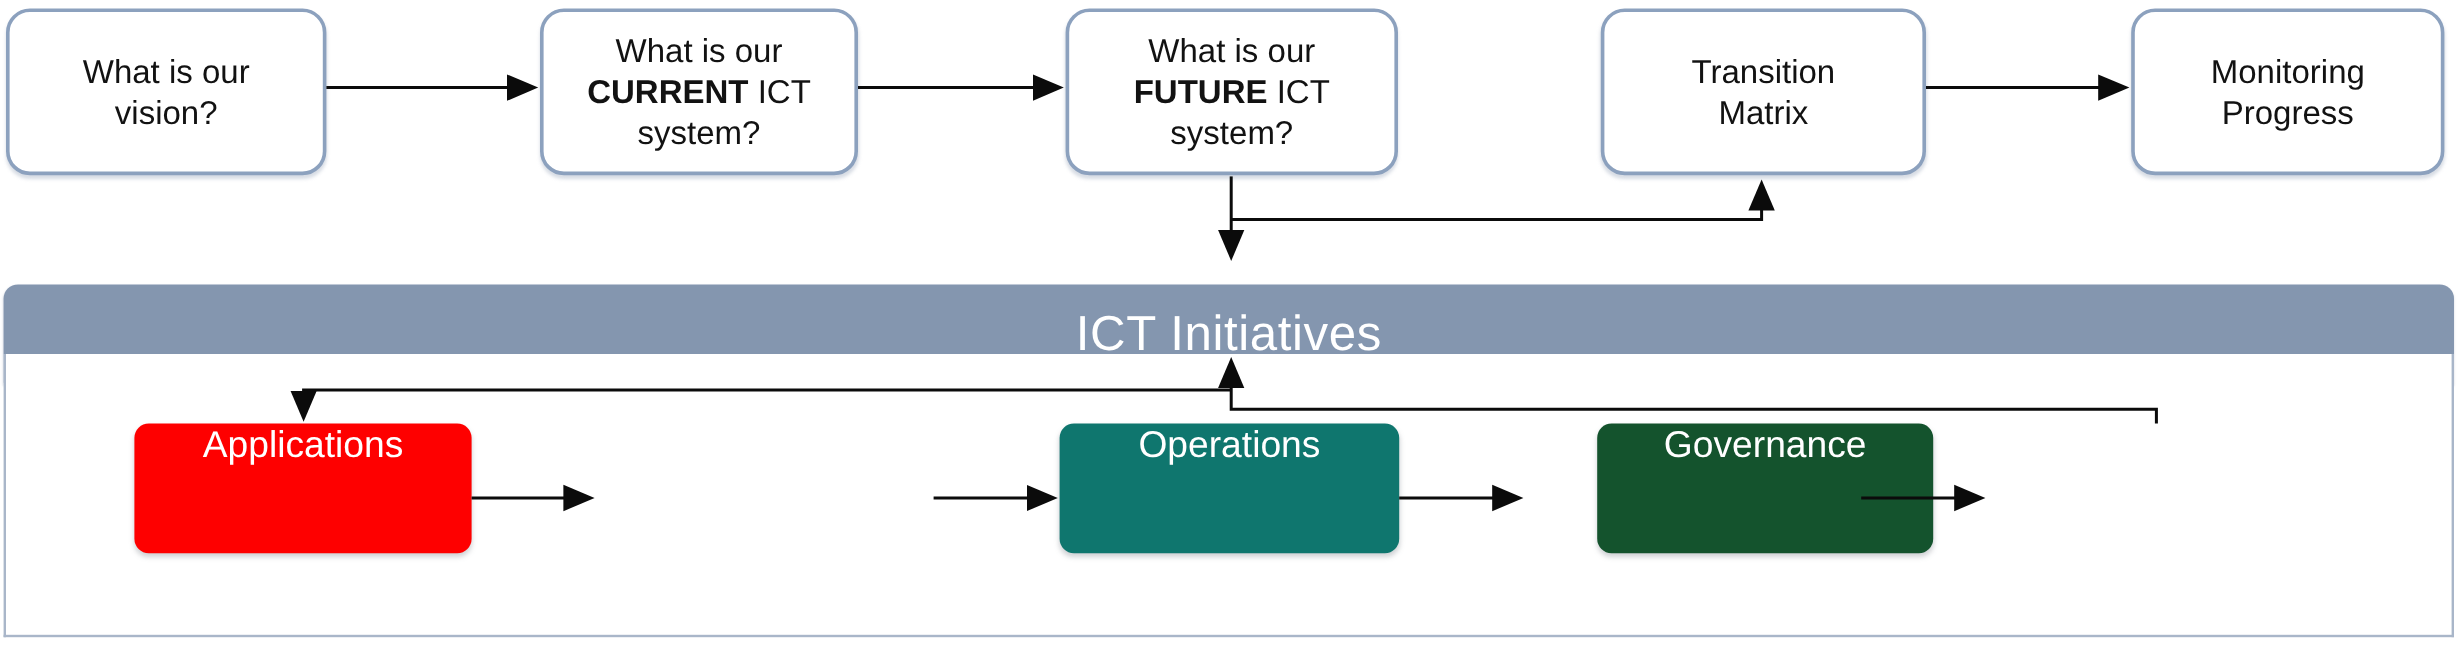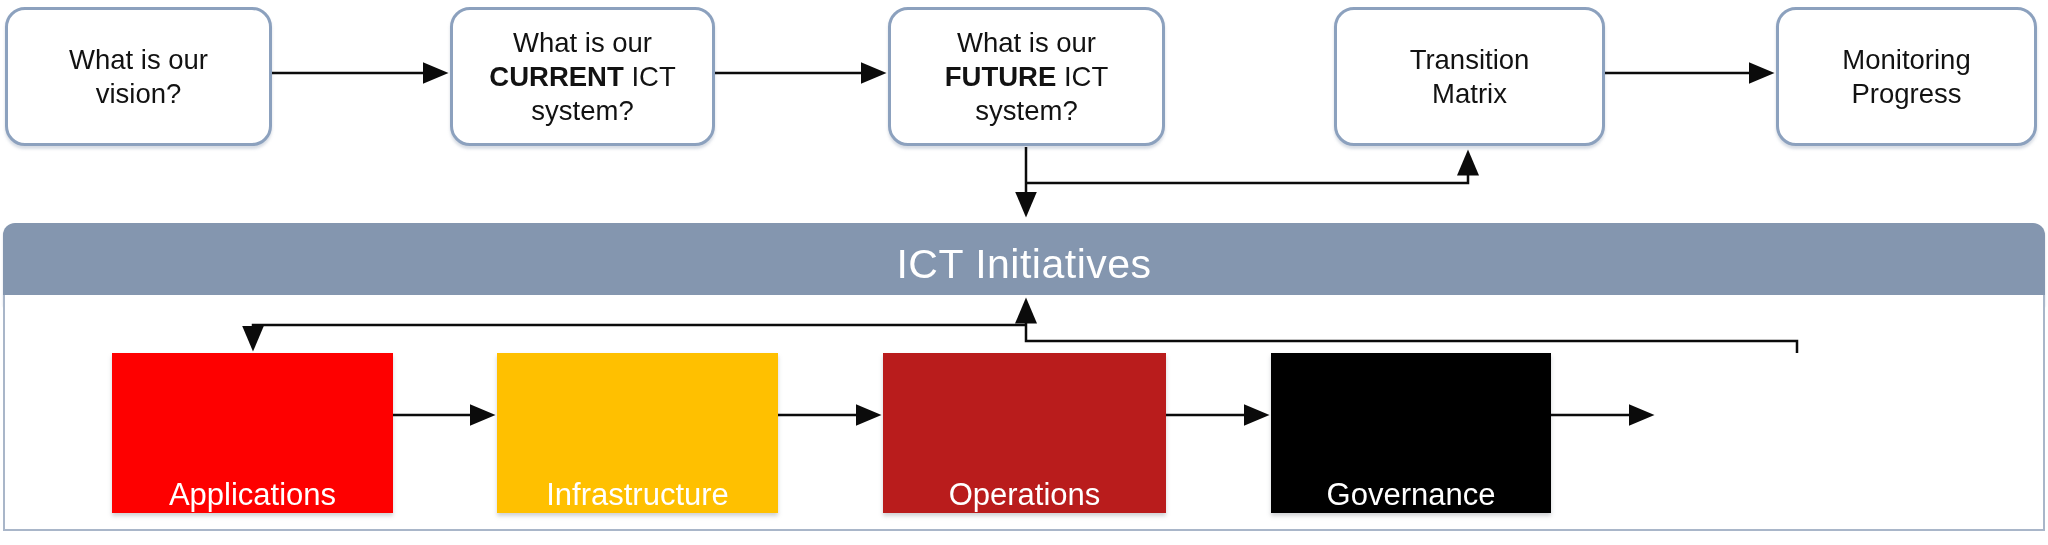--- a/index.html
+++ b/index.html
@@ -13,36 +13,37 @@
     position:absolute;top:7px;height:139px;box-sizing:border-box;
     background:#fff;border:3px solid #8CA1BE;border-radius:20px;
     display:flex;align-items:center;justify-content:center;text-align:center;
     font-size:27.5px;line-height:34px;color:#121212;
     box-shadow:0 3px 3px rgba(150,162,184,.38);
   }
   .b{font-weight:700;}
   
   .panel{position:absolute;left:3px;top:221px;width:2042px;height:310px;}
   .panel-header{
-    position:absolute;left:0;right:0;top:2px;height:82px;
+    position:absolute;left:0;right:0;top:16px;height:82px;
     border-radius:12px 12px 0 0;
     display:flex;align-items:center;justify-content:center;
     color:#ffffff;font-size:41px;letter-spacing:.5px;
     box-shadow:0 2px 2px rgba(150,162,184,.45);
   }
   .panel-body{
     position:absolute;left:0;right:0;top:74px;bottom:0;box-sizing:border-box;
     background:#ffffff;border:2px solid #A9B6C9;border-top:none;
   }
   
   .init{
-    position:absolute;top:353px;height:160px;
-    display:flex;align-items:flex-end;justify-content:center;
+    position:absolute;top:353px;height:108px;
+    display:flex;align-items:flex-start;justify-content:center;
     color:#ffffff;font-size:31px;
     box-shadow:0 3px 4px rgba(120,125,135,.35);
+    border-radius:12px;
   }
   
   svg.lines{position:absolute;left:0;top:0;width:2048px;height:545px;pointer-events:none;}
   svg.lines > path{fill:none;stroke:#0b0b0b;stroke-width:2.5;}
   .ah-tri{fill:#0b0b0b;stroke:none;}
 </style>
 </head>
 <body>
 
 <div class="canvas">
@@ -87,27 +88,24 @@
   <div class="panel">
     <div class="panel-header" style="background-color: rgb(132, 150, 175);">
       <span>ICT Initiatives</span>
     </div>
     <div class="panel-body" style="border-color: rgb(169, 182, 201);"></div>
   </div>
 
   <div class="init" style="left: 112px; width: 281px; background-color: rgb(254, 0, 0);">
     <span>Applications</span>
   </div>
-  <div class="init" style="left: 497px; width: 281px; background-color: rgb(255, 192, 0);">
-    <span>Infrastructure</span>
-  </div>
-  <div class="init" style="left: 883px; width: 283px; background-color: #b91c1c;">
+  <div class="init" style="left: 883px; width: 283px; background-color: #0f766e;">
     <span>Operations</span>
   </div>
-  <div class="init" style="left: 1271px; width: 280px; background-color: #000000;">
+  <div class="init" style="left: 1331px; width: 280px; background-color: #14532d;">
     <span>Governance</span>
   </div>
 
   <svg class="lines" viewBox="0 0 2048 545">
     <defs>
       <marker id="ah" markerWidth="12" markerHeight="10" refX="0.6" refY="4.6" orient="auto" markerUnits="strokeWidth">
         <path class="ah-tri" d="M0 0.2 L10.4 4.6 L0 9 Z"></path>
       </marker>
     </defs>
     <path d="M272 73 H424" marker-end="url(#ah)"></path>

